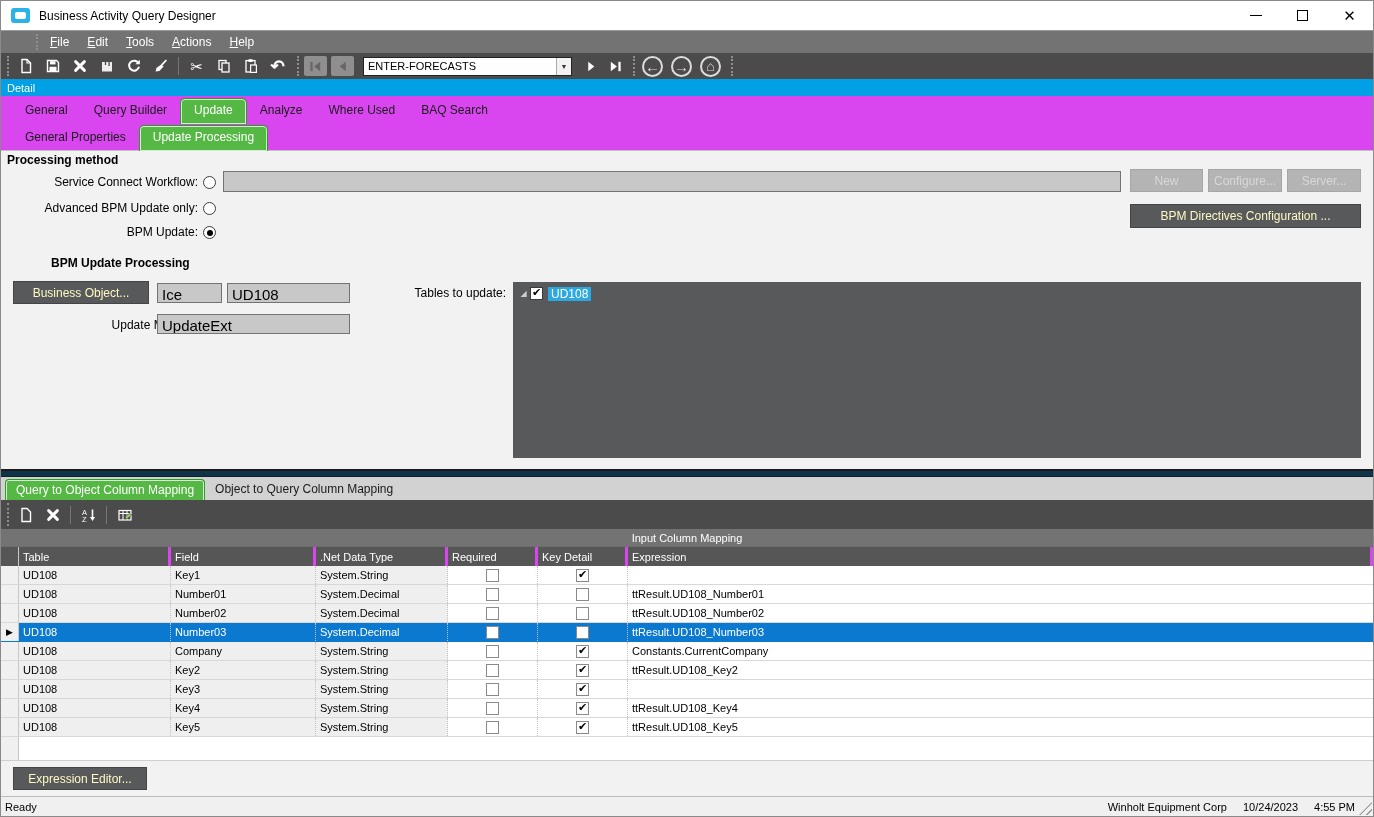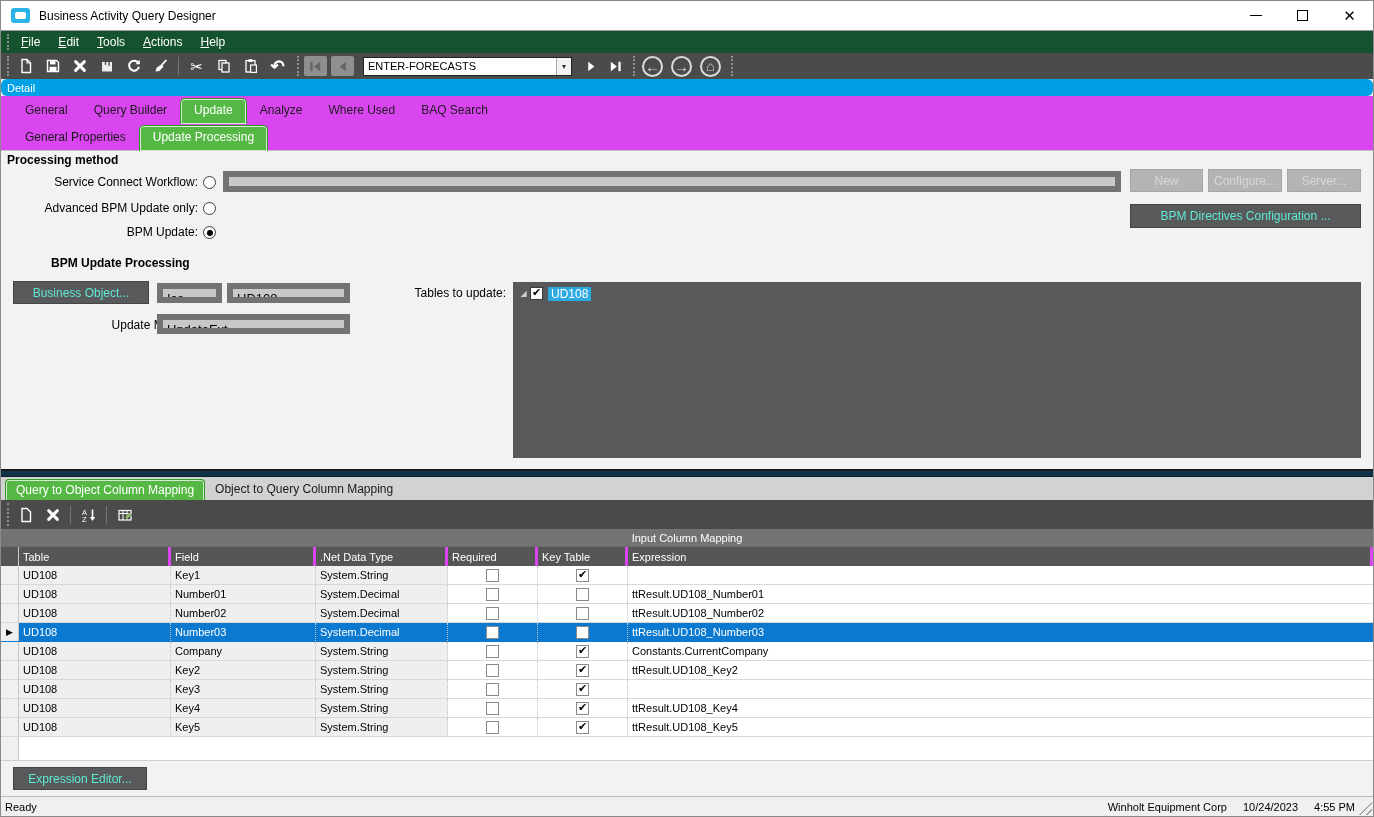--- a/index.html
+++ b/index.html
@@ -12,53 +12,53 @@
   .app-icon{width:19px;height:15px;background:#2bb3e8;border-radius:3px;margin:0 9px 0 10px;position:relative;}
   .app-icon::after{content:"";position:absolute;left:4px;right:4px;top:4px;bottom:4px;background:#fff;border-radius:2px;}
   .title-text{font-size:12px;color:#000;}
   .win-controls{margin-left:auto;display:flex;height:100%;}
   .win-btn{width:47px;height:100%;display:flex;align-items:center;justify-content:center;color:#000;font-size:13px;}
   .min-glyph{width:12px;height:0;border-top:1.5px solid #000;display:inline-block;}
   .max-glyph{width:11px;height:11px;border:1.5px solid #000;display:inline-block;}
   .close-glyph{font-size:15px;line-height:1;}
 
   
-  .menubar{height:22px;background:#14532d;display:flex;align-items:center;color:#fff;font-size:12px;flex:0 0 auto;}
+  .menubar{height:22px;background:#737373;display:flex;align-items:center;color:#fff;font-size:12px;flex:0 0 auto;padding-left:29px;}
   .menu-item{padding:2px 9px;cursor:default;}
   .grip{align-self:stretch;margin:3px 3px 3px 6px;border-left:2px dotted #8f8f8f;}
   .toolbar{height:26px;background:#4b4b4b;display:flex;align-items:center;color:#fff;flex:0 0 auto;}
   .tb-icon{width:27px;height:24px;display:flex;align-items:center;justify-content:center;color:#fff;}
   .tb-sep{width:1px;height:18px;background:#757575;margin:0 4px;}
   .glyph{font-size:15px;line-height:1;}
   .nav-btn{width:23px;height:20px;background:#8f8f8f;border-radius:2px;margin:0 2px;display:flex;align-items:center;justify-content:center;color:#666;}
   .plain-nav{width:24px;height:20px;display:flex;align-items:center;justify-content:center;color:#fff;}
   .combo{width:209px;height:19px;background:#fff;display:flex;margin:0 7px;align-items:stretch;border:1px solid #222;}
   .combo-text{flex:1;font-size:11px;padding:2px 0 0 4px;color:#000;white-space:nowrap;overflow:hidden;}
   .combo-btn{width:15px;border-left:1px solid #aaa;display:flex;align-items:center;justify-content:center;font-size:7px;color:#333;background:#f2f2f2;}
   .circle-btn{width:21px;height:21px;border:2px solid #dcdcdc;border-radius:50%;display:flex;align-items:center;justify-content:center;margin:0 4px;font-size:12px;color:#dcdcdc;}
 
   
-  .detail-bar{height:17px;background:#00a0e6;color:#fff;font-size:11px;display:flex;align-items:center;padding-left:6px;flex:0 0 auto;border-radius:6px;}
+  .detail-bar{height:17px;background:#00a0e6;color:#fff;font-size:11px;display:flex;align-items:center;padding-left:6px;flex:0 0 auto;}
   .tabstrip{background:#d946ef;display:flex;align-items:center;padding-left:11px;height:28px;flex:0 0 auto;}
   .tabstrip.sub{height:27px;border-bottom:1px solid #c0c0c0;}
   .tab{padding:5px 13px 6px 13px;font-size:12px;color:#1a1a1a;white-space:nowrap;}
   .tab.selected{background:#56b844;color:#fff;border:1px solid #2f9a27;border-bottom:none;border-radius:5px 5px 0 0;
     box-shadow:inset 0 0 0 1px rgba(255,255,255,.75);padding-top:4px;padding-bottom:7px;margin-bottom:-1px;}
 
   
   .content{position:relative;height:318px;background:#f2f2f2;flex:0 0 auto;font-size:12px;}
   .abs{position:absolute;}
   .section-title{font-weight:bold;color:#000;}
   .r-label{text-align:right;color:#000;}
   .radio{width:13px;height:13px;border:1px solid #3c3c3c;border-radius:50%;background:#fff;}
   .radio.checked::after{content:"";display:block;margin:2.5px;width:6px;height:6px;background:#000;border-radius:50%;}
-  .gray-field{background:#c8c8c8;border:6px solid #737373;font-size:13px;padding:2px 4px;color:#000;overflow:hidden;white-space:nowrap;}
+  .gray-field{background:#c8c8c8;border:1px solid #737373;font-size:15px;padding:2px 4px;color:#000;overflow:hidden;white-space:nowrap;}
   .btn{display:flex;align-items:center;justify-content:center;font-size:12px;white-space:nowrap;}
   .btn-disabled{background:#b4b4b4;color:#d8d8d8;border:1px solid #a6a6a6;}
-  .btn-dark{background:#58595b;color:#5eead4;border:1px solid #454545;}
+  .btn-dark{background:#58595b;color:#fef9c3;border:1px solid #454545;}
 
   .tree{background:#58595b;overflow:hidden;padding-top:3px;}
   .tree-row{display:flex;align-items:center;height:17px;color:#fff;font-size:12px;}
   .expander{width:13px;text-align:center;color:#cfcfcf;font-size:8px;margin-left:4px;}
   .checkbox{width:13px;height:13px;background:#fff;border:1px solid #3a3a3a;position:relative;flex:0 0 auto;}
   .checkbox.checked::after{content:"\2714";position:absolute;left:1px;top:-2px;font-size:11px;color:#000;}
   .tree-label{margin-left:5px;padding:0 3px;}
   .tree-label.selected{background:#2da9e1;}
 
   .splitter{height:8px;background:#0f3349;border-top:2px solid #1b1b1b;border-bottom:1px solid #10212e;flex:0 0 auto;}
@@ -315,21 +315,21 @@
       </div>
     </div>
 
   <div class="grid-title">Input Column Mapping</div>
   <div class="grid-header" id="grid-header">
       <div class="gutter" style="background: rgb(86, 86, 86);"></div>
       <div class="gh-cell" style="width: 152px; flex: 0 0 auto;">Table</div>
       <div class="gh-cell" style="width: 145px; flex: 0 0 auto;">Field</div>
       <div class="gh-cell" style="width: 132px; flex: 0 0 auto;">.Net Data Type</div>
       <div class="gh-cell" style="width: 90px; flex: 0 0 auto;">Required</div>
-      <div class="gh-cell" style="width: 90px; flex: 0 0 auto;">Key Table</div>
+      <div class="gh-cell" style="width: 90px; flex: 0 0 auto;">Key Detail</div>
       <div class="gh-cell" style="flex: 1 1 0%;">Expression</div>
     </div>
   <div class="grid-body" id="grid-body">
       <div class="grid-row">
         <div class="gutter"></div>
         <div class="cell data" style="width: 152px; flex: 0 0 auto;">UD108</div>
         <div class="cell data" style="width: 145px; flex: 0 0 auto;">Key1</div>
         <div class="cell data" style="width: 132px; flex: 0 0 auto;">System.String</div>
         <div class="cell center" style="width: 90px; flex: 0 0 auto;">
           <div class="gcheck"></div>

